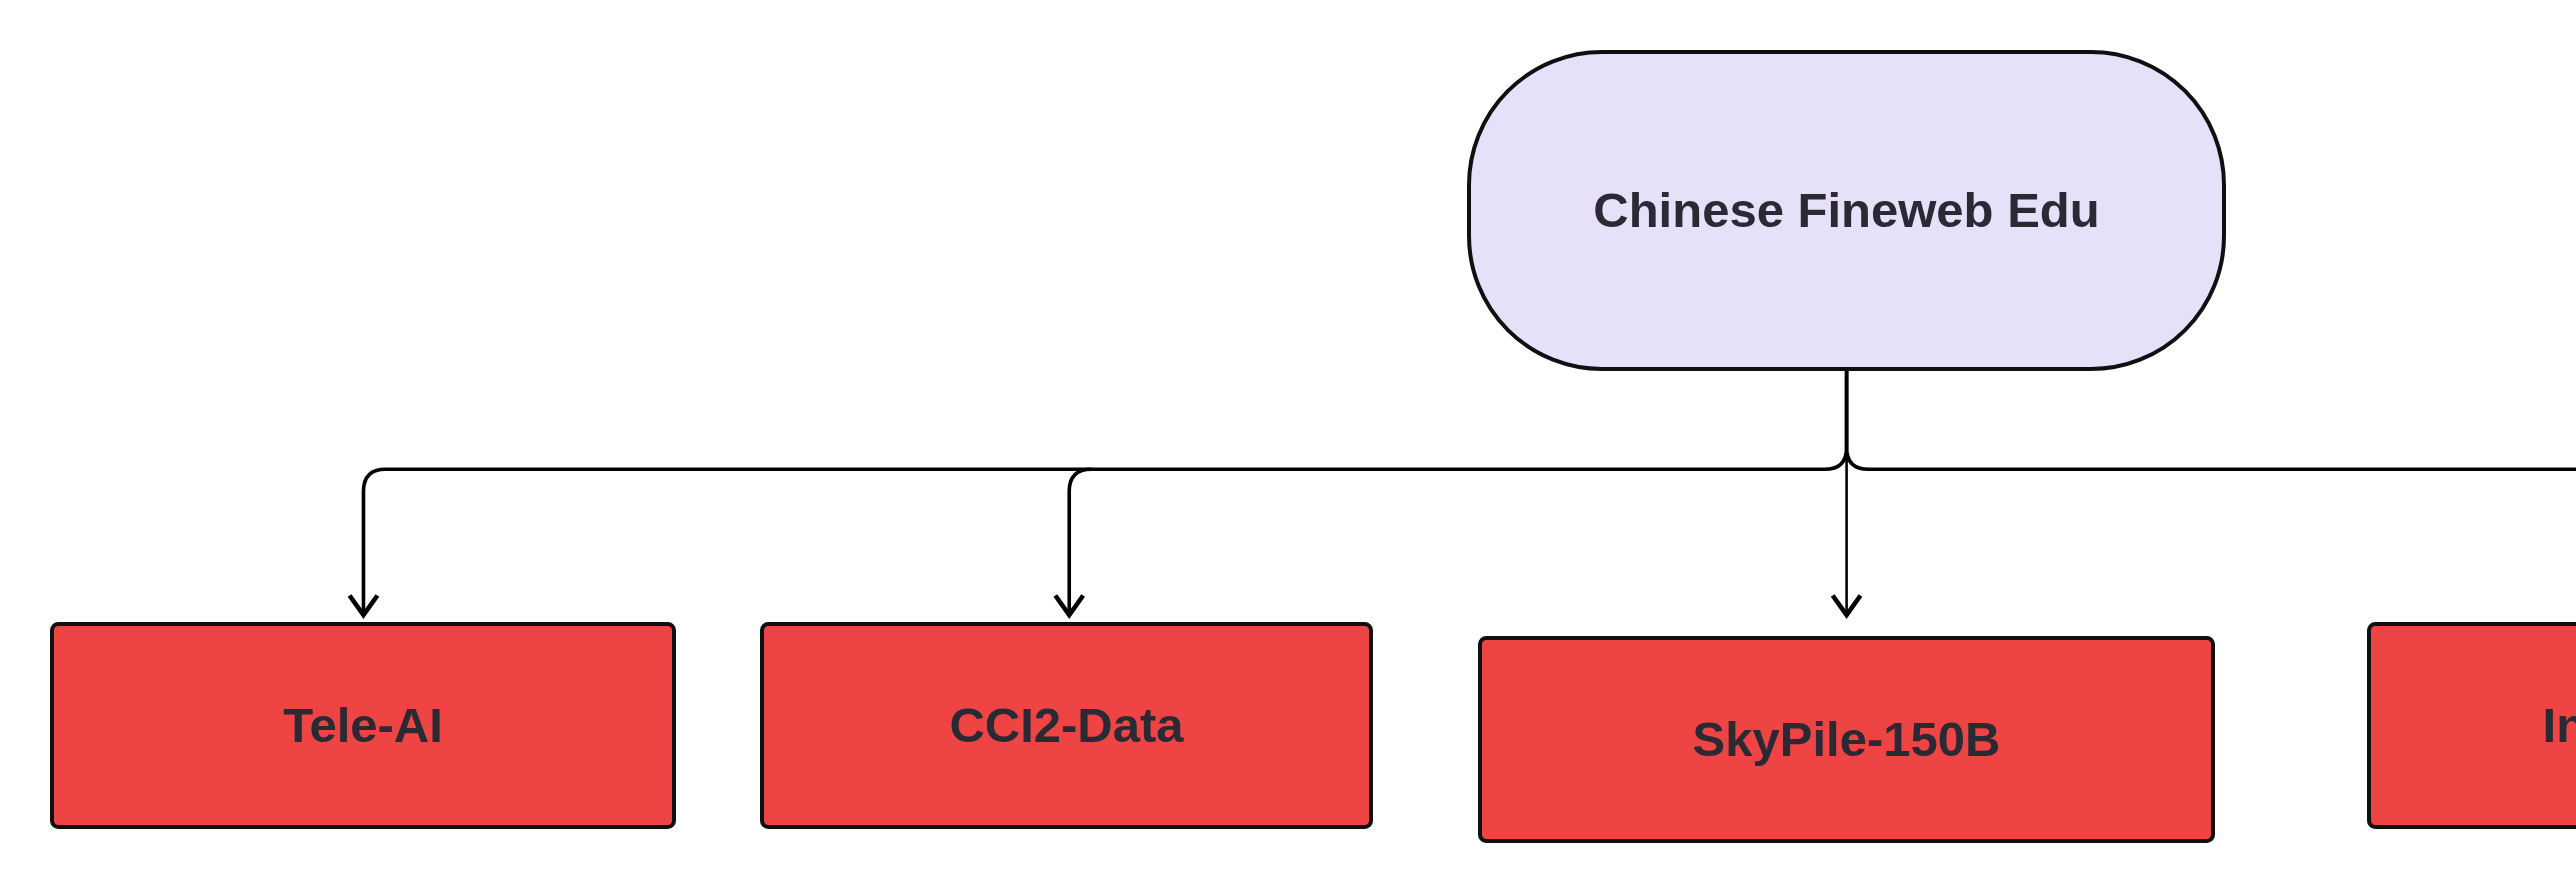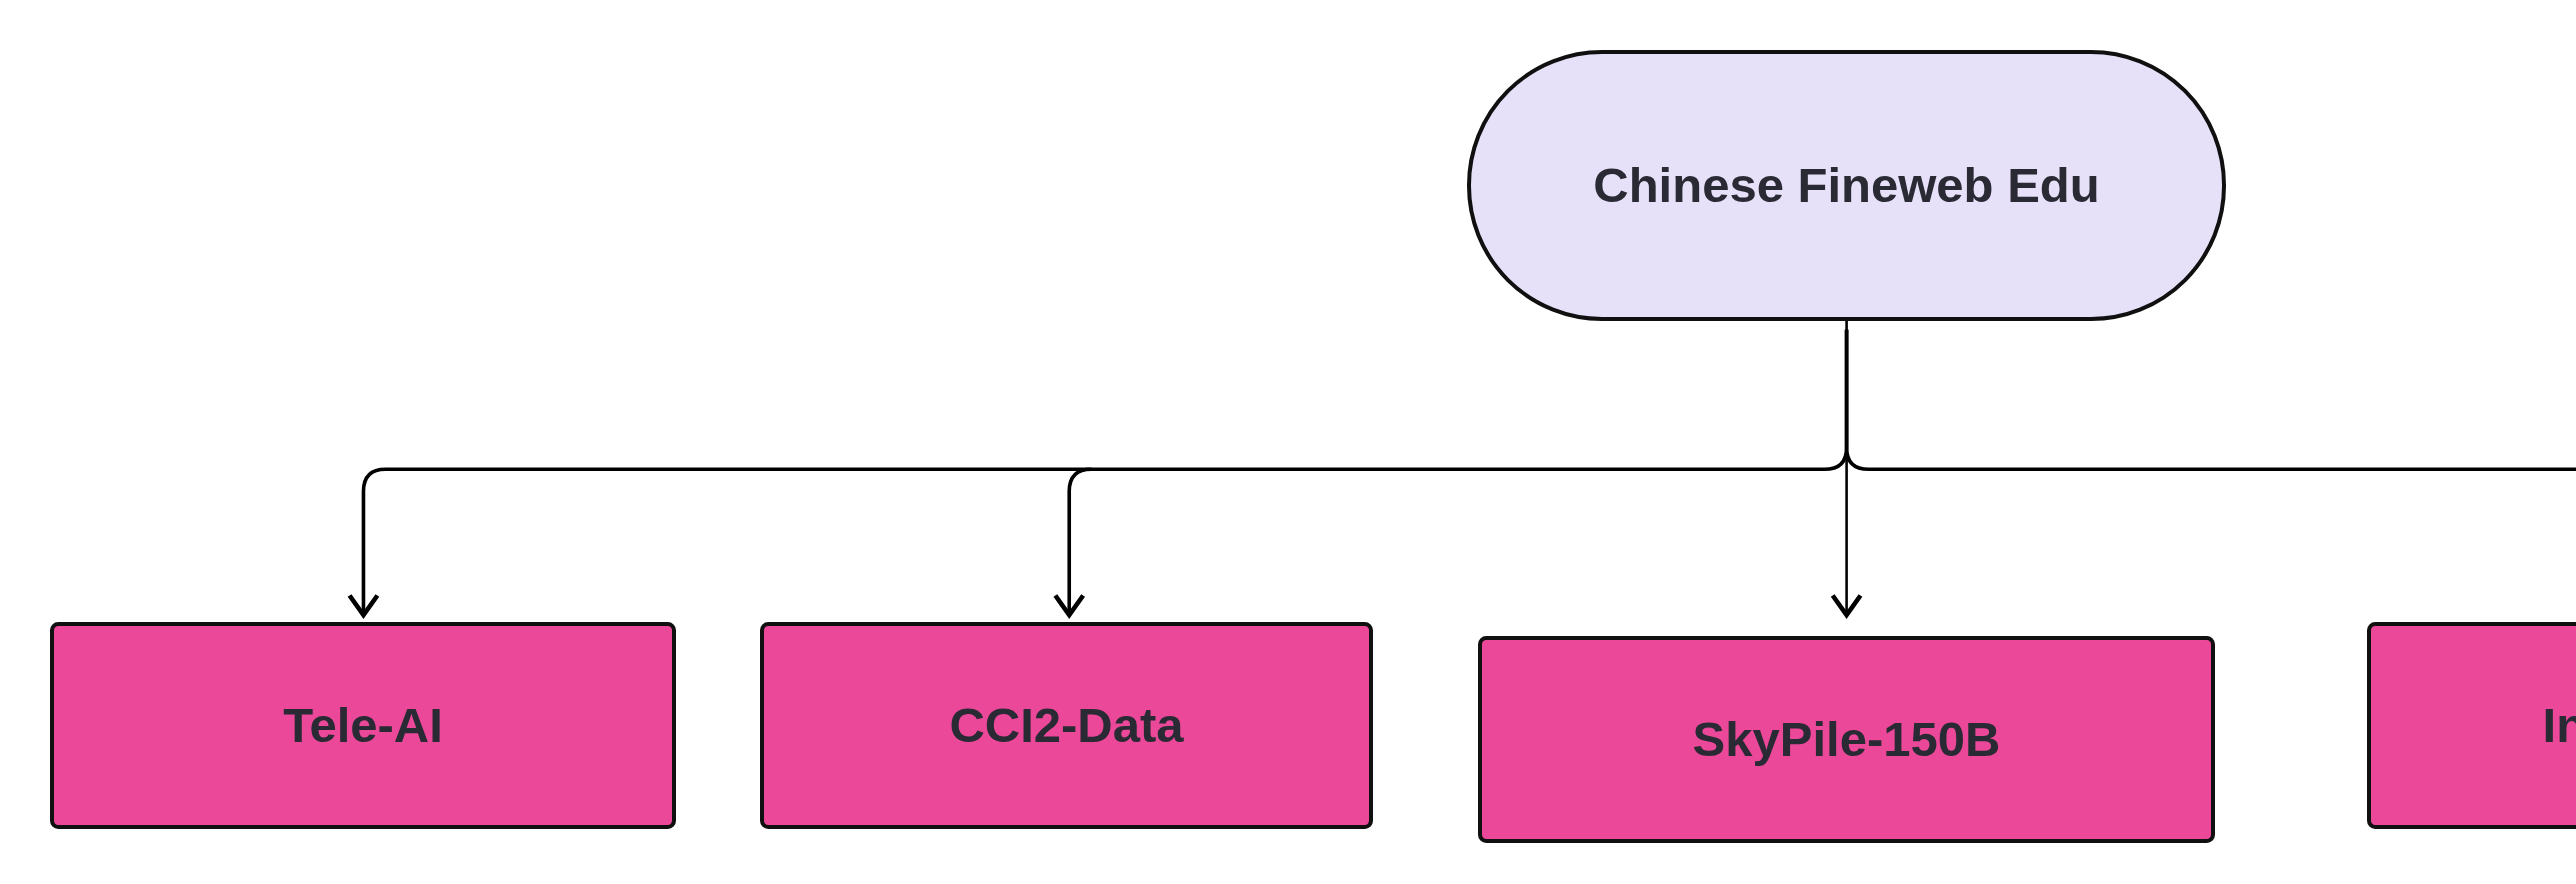--- a/index.html
+++ b/index.html
@@ -33,28 +33,28 @@
     color: #2a2a35;
     font-weight: 700;
     font-size: 49px;
     text-align: center;
     line-height: 1.1;
   }
   .node-root {
     left: 1467px;
     top: 50px;
     width: 759px;
-    height: 271px;
+    height: 321px;
     background: #e7e0f9;
     border-radius: 135px;
   }
   .node-child {
     top: 622px;
     height: 207px;
-    background: #ec4899;
+    background: #ef4444;
     border-radius: 8.2px;
   }
   .node-child.c0 { left: 50px;   width: 626px; }
   .node-child.c1 { left: 760px; width: 613px; }
   .node-child.c2 { left: 1478px; width: 737px; margin-top: 14px; }
   .node-child.c3 { left: 2367px; width: 716px; }
   .edge-line {
     stroke: #000000;
     stroke-width: 7;
     fill: none;

